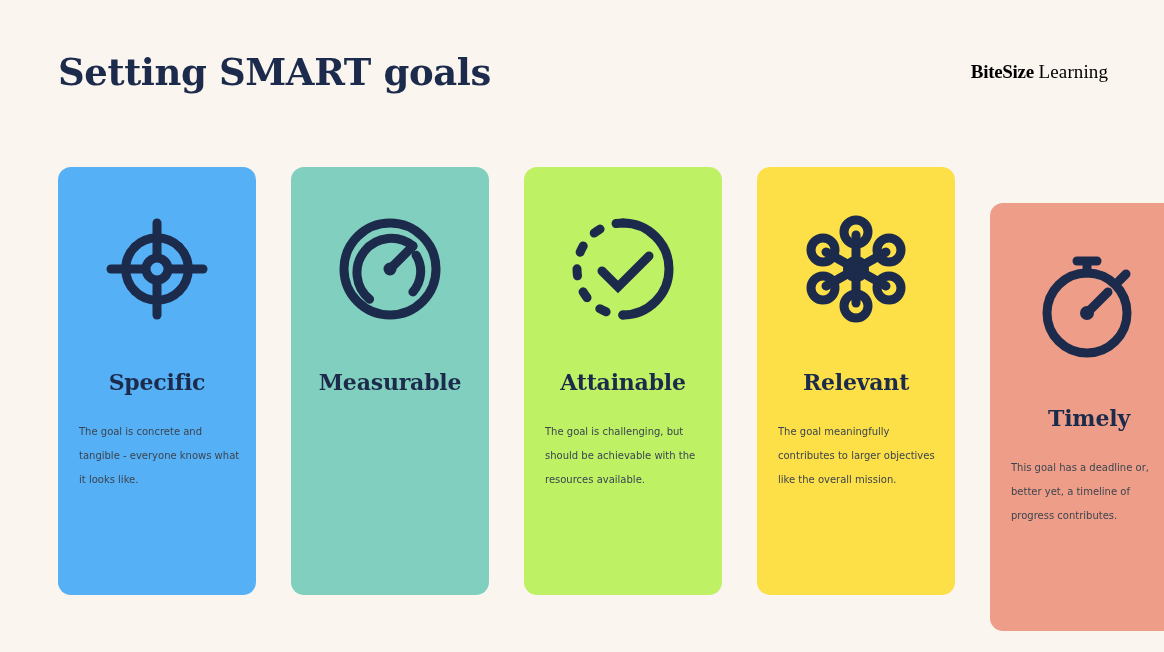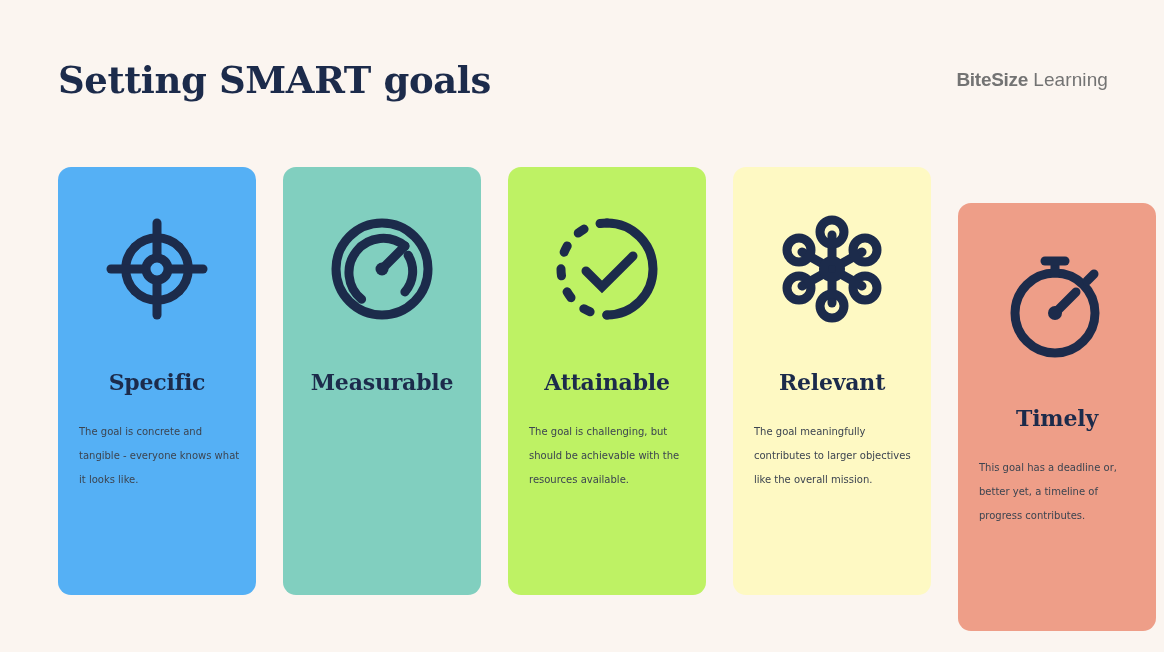--- a/index.html
+++ b/index.html
@@ -18,42 +18,42 @@
     position: relative;
     width: 1164px;
     height: 652px;
     background: #FBF5F0;
   }
 
   
   .header {
     position: absolute;
     left: 0;
-    top: 8px;
+    top: 0;
     width: 1164px;
     height: 140px;
   }
   .page-title {
     position: absolute;
     left: 58px;
     top: 50px;
     font-family: "DejaVu Serif", "Liberation Serif", serif;
     font-weight: bold;
     font-size: 37px;
     letter-spacing: -0.4px;
     color: #1C2B4B;
     white-space: nowrap;
   }
   .brand-logo {
     position: absolute;
     right: 56px;
     top: 62px;
-    font-family: Liberation Sans, sans-serif;
+    font-family: Liberation Serif, serif;
     font-size: 19px;
-    color: #737373;
+    color: #000000;
     white-space: nowrap;
     line-height: 1;
   }
   .brand-bite {
     font-weight: bold;
     letter-spacing: -0.3px;
   }
   .brand-learning {
     font-weight: normal;
     letter-spacing: 0.1px;
@@ -61,21 +61,21 @@
 
   
   .cards {
     position: absolute;
     left: 58px;
     top: 167px;
     width: 1050px;
     height: 428px;
     display: flex;
     flex-direction: row;
-    gap: 27px;
+    gap: 35px;
   }
   .card {
     width: 198px;
     height: 428px;
     border-radius: 13px;
     box-sizing: border-box;
     position: relative;
     flex: 0 0 198px;
   }
   .card-icon {
@@ -162,21 +162,21 @@
         <svg width="108" height="108" viewBox="0 0 108 108" fill="none" stroke="#1C2B4B" stroke-width="9" stroke-linecap="round">
           <path d="M 54 8 A 46 46 0 0 1 54 100"></path>
           <path d="M 54 8 A 46 46 0 0 0 54 100" stroke-dasharray="7 17"></path>
           <path d="M 33 56 L 49 72 L 80 41"></path>
         </svg>
       </div>
       <div class="card-heading">Attainable</div>
       <div class="card-body">The goal is challenging, but should be achievable with the resources available.</div>
     </div>
 
-    <div class="card" style="background: #fef9c3;">
+    <div class="card" style="background: #fde047;">
       <div class="card-icon">
         <svg width="108" height="108" viewBox="0 0 108 108" fill="none" stroke="#1C2B4B" stroke-width="9" stroke-linecap="round">
           <path d="M 54 54 L 54 20"></path>
           <path d="M 54 54 L 54 88"></path>
           <path d="M 54 54 L 24 37"></path>
           <path d="M 54 54 L 84 37"></path>
           <path d="M 54 54 L 24 71"></path>
           <path d="M 54 54 L 84 71"></path>
           <circle cx="54" cy="54" r="8.5"></circle>
           <circle cx="54" cy="17" r="12"></circle>

